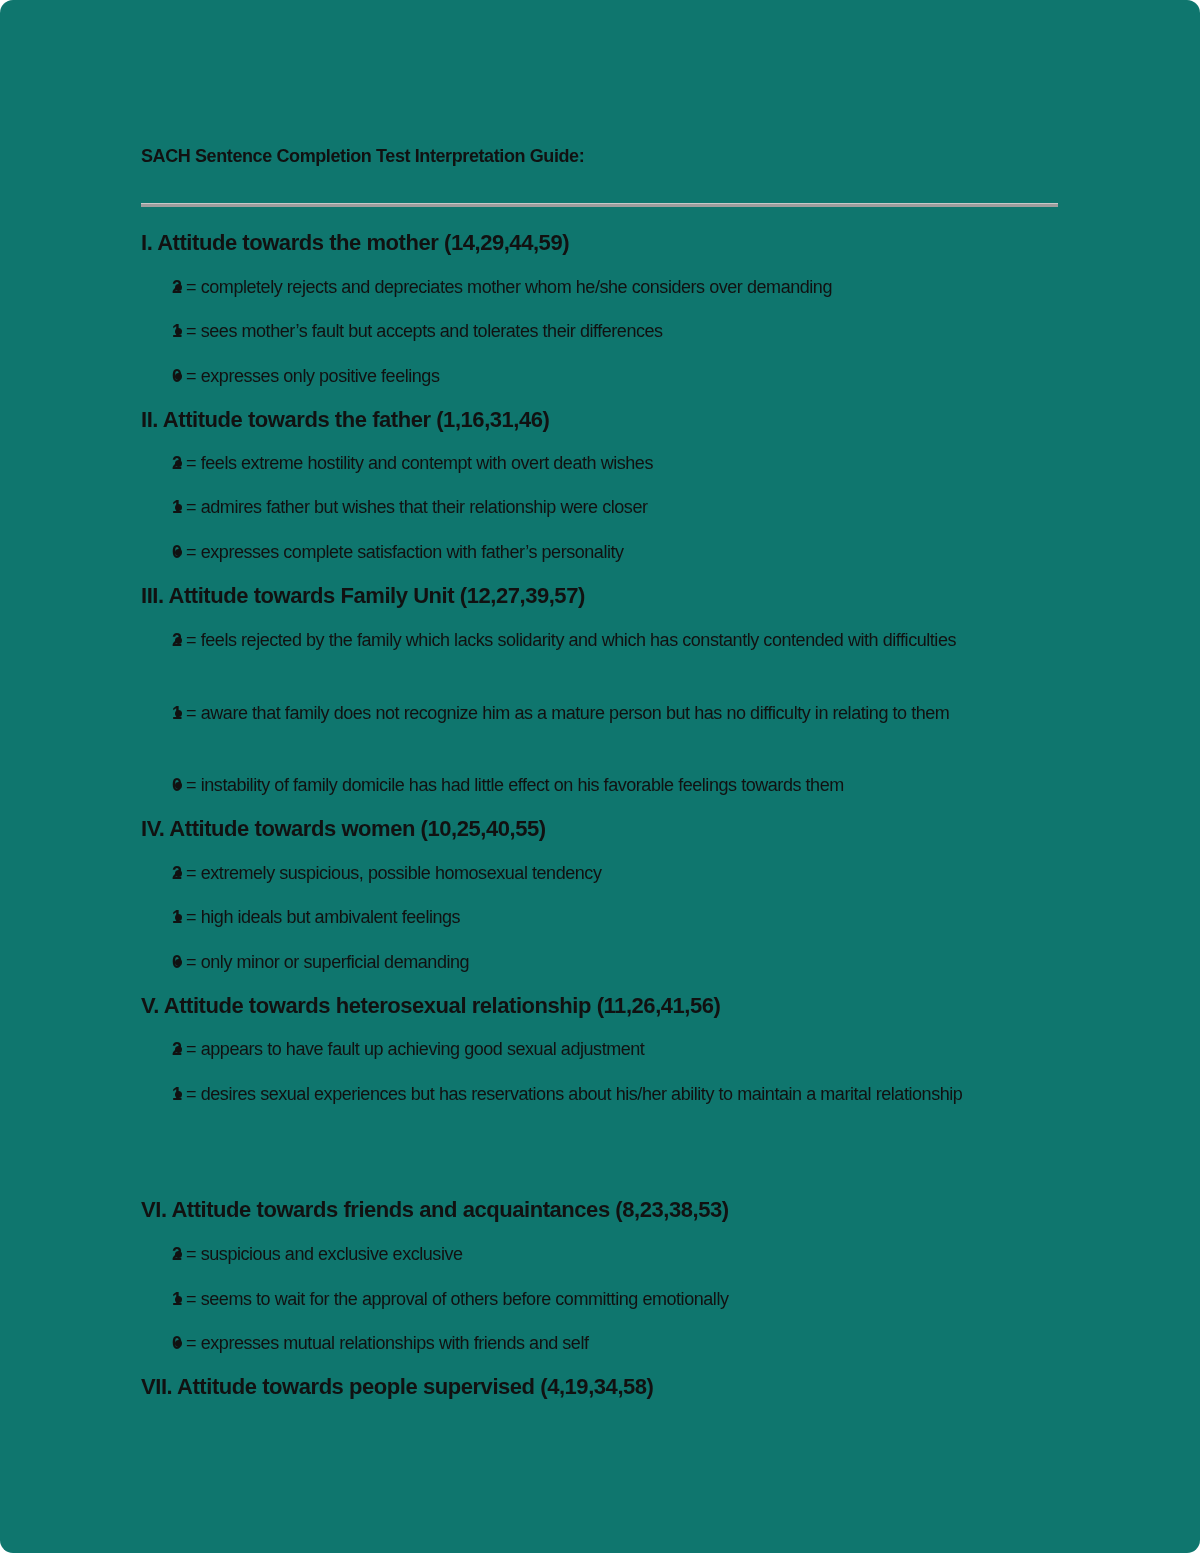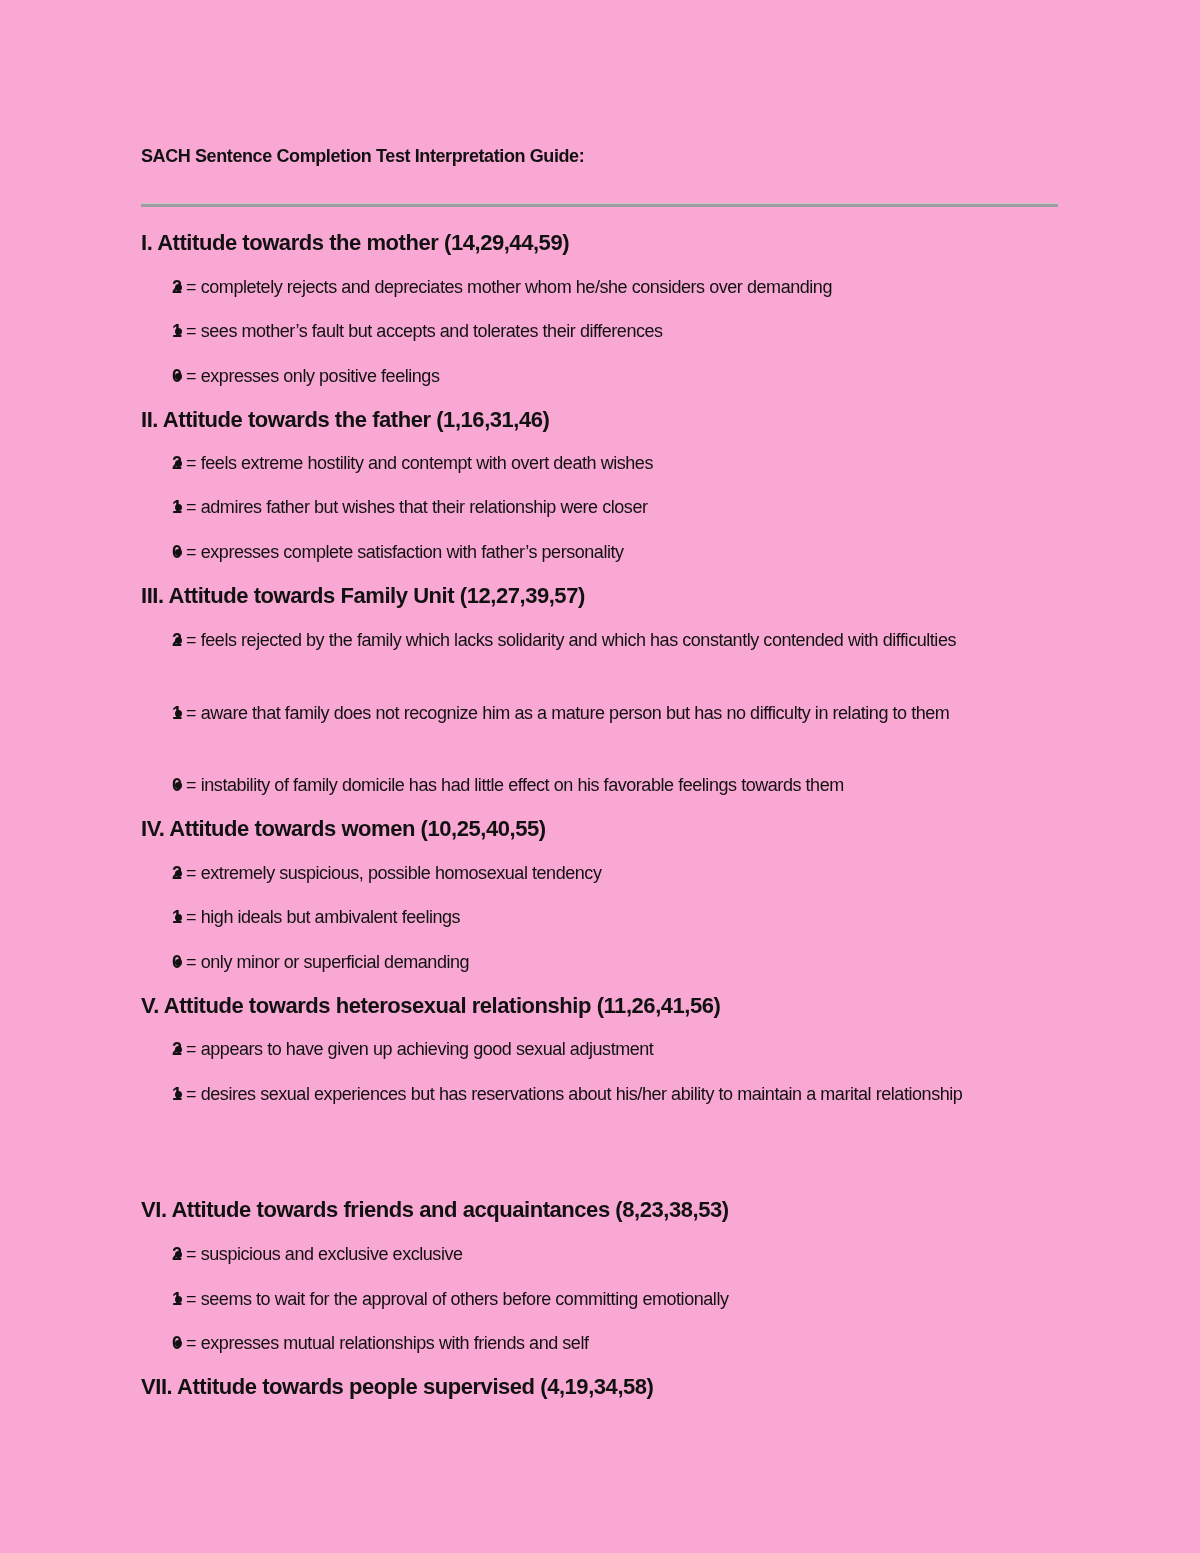--- a/index.html
+++ b/index.html
@@ -13,21 +13,22 @@
     position: relative;
     overflow: hidden;
     font-family: "Liberation Sans", "DejaVu Sans", sans-serif;
     color: #111111;
   }
   .page {
     position: absolute;
     left: 0; top: 0;
     width: 1200px;
     height: 1553px;
-    background: #f9a8d4;
+    background: #0f766e;
+    border-radius: 13px;
   }
   .doc-title {
     position: absolute;
     left: 141px;
     top: 144px;
     font-size: 18px;
     font-weight: bold;
     letter-spacing: -0.4px;
     line-height: 24px;
     white-space: nowrap;
@@ -134,21 +135,21 @@
     <span class="item-text"><span class="score">1</span><span> = high ideals but ambivalent feelings</span></span>
   </div>
   <div class="item" style="top:948px">
     <span class="bullet"></span>
     <span class="item-text"><span class="score">0</span><span> = only minor or superficial demanding</span></span>
   </div>
 
   <div class="section-heading" style="top:994px">V. Attitude towards heterosexual relationship (11,26,41,56)</div>
   <div class="item" style="top:1035px">
     <span class="bullet"></span>
-    <span class="item-text"><span class="score">2</span><span> = appears to have given up achieving good sexual adjustment</span></span>
+    <span class="item-text"><span class="score">2</span><span> = appears to have fault up achieving good sexual adjustment</span></span>
   </div>
   <div class="item" style="top:1080px">
     <span class="bullet"></span>
     <span class="item-text"><span class="score">1</span><span> = desires sexual experiences but has reservations about his/her ability to maintain a marital relationship</span></span>
   </div>
 
   <div class="section-heading" style="top:1198px">VI. Attitude towards friends and acquaintances (8,23,38,53)</div>
   <div class="item" style="top:1240px">
     <span class="bullet"></span>
     <span class="item-text"><span class="score">2</span><span> = suspicious and exclusive exclusive</span></span>

